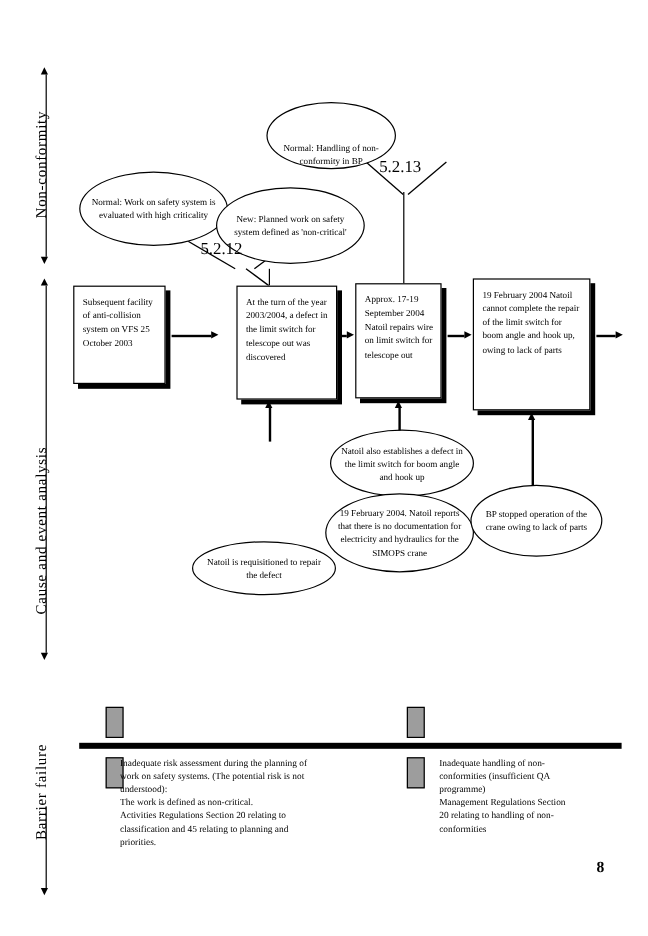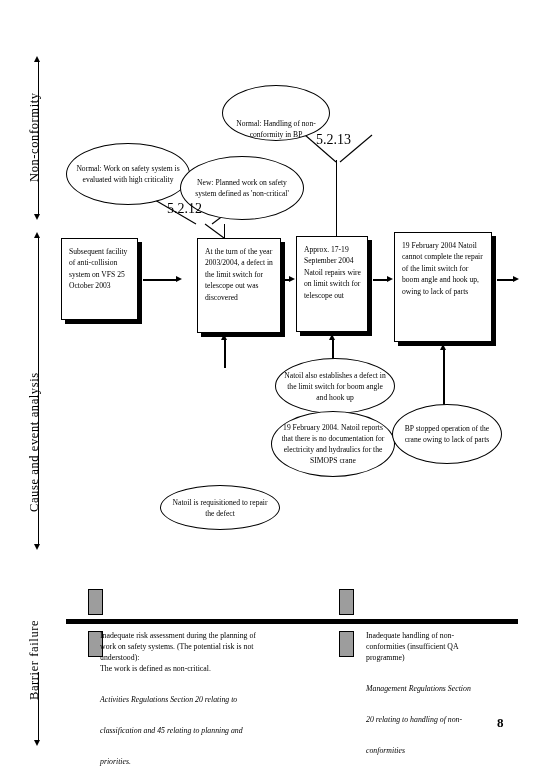--- a/index.html
+++ b/index.html
@@ -94,21 +94,21 @@
   
   .barrier-bar{position:absolute;background:#000;}
   .barrier-block{
     position:absolute;background:#9d9d9d;border:1px solid #000;
     box-sizing:border-box;
   }
   .barrier-text{
     position:absolute;font-size:7.8px;line-height:1.42;
     font-family:"Liberation Serif", serif;
   }
-  .barrier-text .ital{font-style:italic;margin-top:20px;}
+  .barrier-text .ital{}
 
   .pageno{position:absolute;font-size:13px;font-weight:bold;
           font-family:"Liberation Serif", serif;}
 
   
   svg.diag{position:absolute;left:0;top:0;width:540px;height:780px;
            z-index:1;pointer-events:none;}
 </style>
 </head>
 <body>
@@ -190,21 +190,21 @@
   <div class="ln vt" style="left:224px;top:340px;height:28px;"></div>
   <div class="arrowhead-u" style="left:221.1px;top:334px;"></div>
 
   <div class="ln vt" style="left:332px;top:340px;height:24px;"></div>
   <div class="arrowhead-u" style="left:329.1px;top:334px;"></div>
 
   <div class="ln vt" style="left:443px;top:350px;height:58px;"></div>
   <div class="arrowhead-u" style="left:440.1px;top:344px;"></div>
 
 
-  <div class="ellipse" style="left:160px;top:485px;width:120px;height:45px;">
+  <div class="ellipse" style="left:160px;top:451px;width:120px;height:45px;">
     <span>Natoil is requisitioned to repair the defect</span>
   </div>
 
   <div class="ellipse" style="left:275px;top:358px;width:120px;height:56px;">
     <span>Natoil also establishes a defect in the limit switch for boom angle and hook up</span>
   </div>
 
   <div class="ellipse" style="left:271px;top:411px;width:124px;height:66px;">
     <span>19 February 2004. Natoil reports that there is no documentation for electricity and hydraulics for the SIMOPS crane</span>
   </div>

